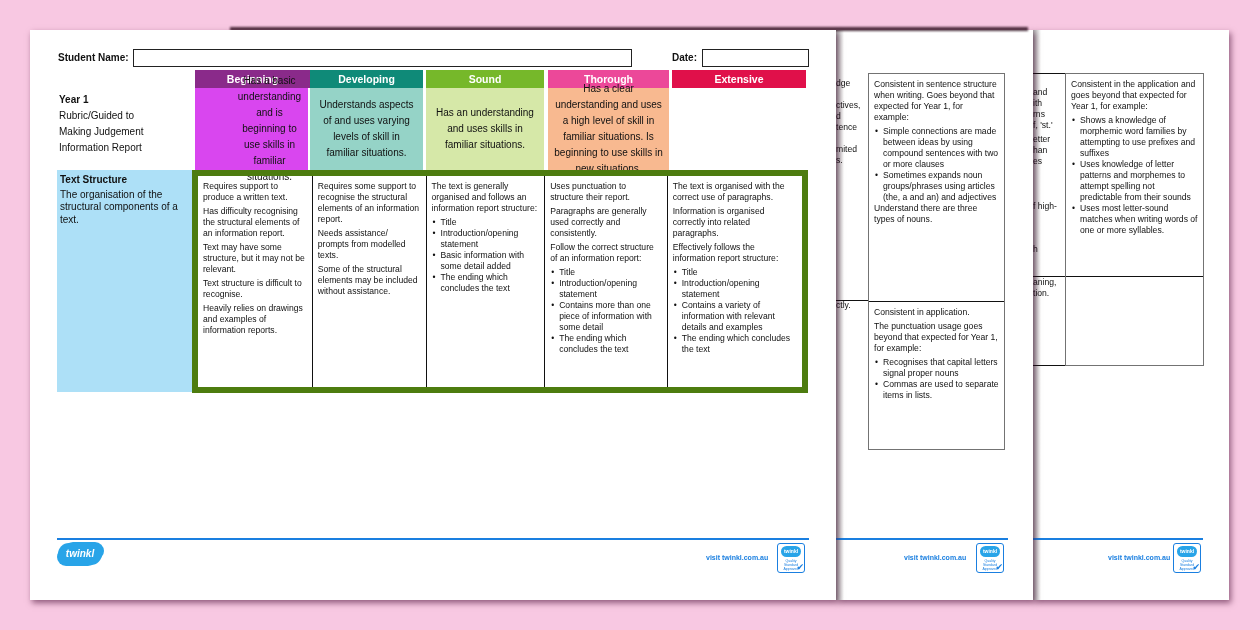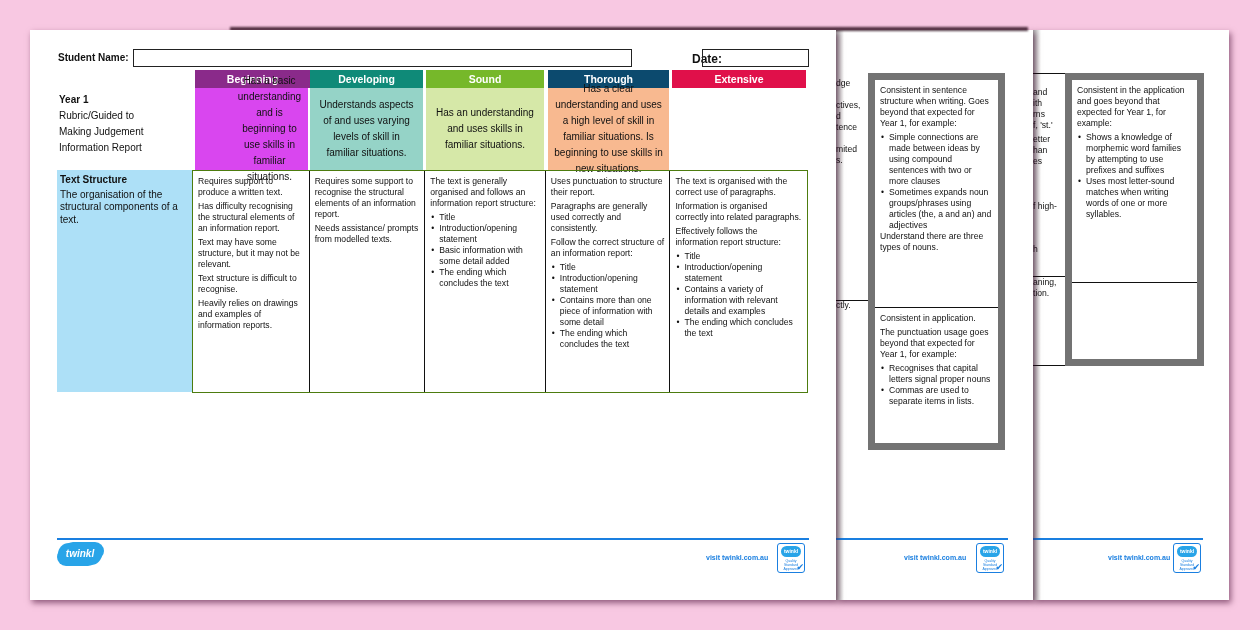--- a/index.html
+++ b/index.html
@@ -14,41 +14,41 @@
     }
     .page-back { left: 1033px; top: 30px; width: 196px; height: 570px; }
     .page-mid  { left: 836px;  top: 30px; width: 197px; height: 570px; }
     .page-front { left: 30px; top: 30px; width: 806px; height: 570px; z-index: 3; }
     
     .shadow-strip { position:absolute; left:230px; top:27px; width:798px; height:4px; background:#2a0a1a; opacity:0.8; z-index:2; filter: blur(1px); }
 
     
     .sn-label { position:absolute; left:28px; top:22px; font-size:10px; font-weight:bold; }
     .sn-box { position:absolute; left:103px; top:19px; width:497px; height:16px; border:1px solid #222; }
-    .date-label { position:absolute; left:642px; top:22px; font-size:12px; font-weight:bold;margin-left:20px; }
+    .date-label { position:absolute; left:642px; top:22px; font-size:10px; font-weight:bold; }
     .date-box { position:absolute; left:672px; top:19px; width:105px; height:16px; border:1px solid #222; }
 
     .intro { position:absolute; left:29px; top:62px; width:130px; font-size:10px; line-height:16px; }
     .intro .yr { font-weight:bold; }
 
     .lvl-head {
       position:absolute; top:40px; height:18px; color:#fff; font-weight:bold;
       font-size:10.5px; text-align:center; line-height:18px;
     }
     .lvl-desc {
       position:absolute; top:58px; height:82px; font-size:10px; line-height:16px;
       text-align:center; display:flex; align-items:center; justify-content:center;
       padding:0 6px; box-sizing:border-box;
     }
     .row-label {
       position:absolute; left:27px; top:140px; width:135px; height:222px;
       background:#ade0f7; padding:4px 3px; box-sizing:border-box; font-size:10px; line-height:12.5px;
     }
     .row-label .t { font-weight:bold; margin-bottom:2px; }
-    .cells { position:absolute; left:162px; top:140px; width:616px; height:223px; border:1px solid #4d7c0f; box-sizing:border-box; display:flex; }
+    .cells { position:absolute; left:162px; top:140px; width:616px; height:223px; border:6px solid #4d7c0f; box-sizing:border-box; display:flex; }
     .cell { border-right:1px solid #111; box-sizing:border-box; padding:5px 5px; font-size:8.6px; line-height:11px; }
     .cell:last-child { border-right:none; }
     .cell p { margin:0 0 3px 0; }
     .cell ul { margin:0; padding:0 0 0 9px; list-style:none; }
     .cell li { position:relative; }
     .cell li::before { content:"•"; position:absolute; left:-8px; }
 
     .footer-line { position:absolute; height:2px; background:#1a7fe0; }
     .twinkl-logo {
       position:absolute; left:28px; top:513px; width:44px; height:22px;
@@ -60,21 +60,21 @@
     .badge {
       position:absolute; width:28px; height:30px; border:1px solid #1a7fe0; border-radius:3px;
       box-sizing:border-box; background:#fff;
     }
     .badge .cloud { position:absolute; left:3px; top:2px; width:20px; height:11px; background:#28a4e8; border-radius:6px; color:#fff; font-size:5px; font-weight:bold; text-align:center; line-height:11px; }
     .badge .txt { position:absolute; left:1px; top:15px; width:24px; font-size:3.5px; color:#1a7fe0; text-align:center; line-height:4px; }
     .badge .tick { position:absolute; right:0; bottom:0; font-size:9px; color:#1a7fe0; line-height:9px; }
 
     
     .mid-frag { position:absolute; left:0px; font-size:8.6px; line-height:11px; }
-    .mid-table { position:absolute; left:32px; top:43px; width:137px; height:377px; border:7px solid #737373; box-sizing:border-box; }
+    .mid-table { position:absolute; left:32px; top:43px; width:137px; height:377px; border:1px solid #737373; box-sizing:border-box; }
     .mid-cell { position:absolute; left:0; width:100%; box-sizing:border-box; padding:5px 5px; font-size:8.6px; line-height:11px; }
     .mid-cell p { margin:0 0 3px 0; }
     .mid-cell ul { margin:0; padding:0 0 0 9px; list-style:none; }
     .mid-cell li { position:relative; }
     .mid-cell li::before { content:"•"; position:absolute; left:-8px; }
     .mid-divider { position:absolute; left:0; width:100%; height:1px; background:#111; }
     .left-table-edge { position:absolute; left:0; height:1px; background:#111; }
     .vedge { position:absolute; width:8px; background:linear-gradient(to right, rgba(0,0,0,0.35), rgba(0,0,0,0)); }
   </style>
 </head>
@@ -96,20 +96,21 @@
     <div>tion.</div>
   </div>
   <div class="left-table-edge" style="top:43px;width:32px;"></div>
   <div class="left-table-edge" style="top:246px;width:32px;"></div>
   <div class="left-table-edge" style="top:335px;width:32px;"></div>
   <div class="mid-table" style="left:32px;top:43px;width:139px;height:293px;">
     <div class="mid-cell" style="top:0;">
       <p>Consistent in the application and goes beyond that expected for Year 1, for example:</p>
       <ul>
         <li>Shows a knowledge of morphemic word families by attempting to use prefixes and suffixes</li>
+        <li>Uses knowledge of letter patterns and morphemes to attempt spelling not predictable from their sounds</li>
         <li>Uses most letter-sound matches when writing words of one or more syllables.</li>
       </ul>
     </div>
     <div class="mid-divider" style="top:202px;"></div>
   </div>
   <div class="footer-line" style="left:0;top:508px;width:170px;"></div>
   <div class="visit" style="left:75px;top:524px;">visit twinkl.com.au</div>
   <div class="badge" style="left:140px;top:513px;">
     <div class="cloud">twinkl</div>
     <div class="txt">Quality Standard Approved</div>
@@ -168,21 +169,21 @@
   <div class="intro">
     <div class="yr">Year 1</div>
     <div>Rubric/Guided to</div>
     <div>Making Judgement</div>
     <div>Information Report</div>
   </div>
 
   <div class="lvl-head" style="left:165px;width:115px;background:#8a2a8a;">Beginning</div>
   <div class="lvl-head" style="left:280px;width:113px;background:#0f8a78;">Developing</div>
   <div class="lvl-head" style="left:396px;width:118px;background:#76b82a;">Sound</div>
-  <div class="lvl-head" style="left:518px;width:121px;background:#0c4a6e;">Thorough</div>
+  <div class="lvl-head" style="left:518px;width:121px;background:#ec4899;">Thorough</div>
   <div class="lvl-head" style="left:642px;width:134px;background:#e0104a;">Extensive</div>
 
   <div class="lvl-desc" style="left:165px;width:113px;background:#d946ef;padding-left:42px;">Has a basic understanding and is beginning to use skills in familiar situations.</div>
   <div class="lvl-desc" style="left:280px;width:113px;background:#95d3c7;">Understands aspects of and uses varying levels of skill in familiar situations.</div>
   <div class="lvl-desc" style="left:396px;width:118px;background:#d6e8a8;">Has an understanding and uses skills in familiar situations.</div>
   <div class="lvl-desc" style="left:518px;width:121px;background:#f8b990;">Has a clear understanding and uses a high level of skill in familiar situations. Is beginning to use skills in new situations.</div>
 
   <div class="row-label">
     <div class="t">Text Structure</div>
     <div>The organisation of the structural components of a text.</div>
@@ -192,20 +193,21 @@
     <div class="cell" style="width:117px;">
       <p>Requires support to produce a written text.</p>
       <p>Has difficulty recognising the structural elements of an information report.</p>
       <p>Text may have some structure, but it may not be relevant.</p>
       <p>Text structure is difficult to recognise.</p>
       <p>Heavily relies on drawings and examples of information reports.</p>
     </div>
     <div class="cell" style="width:116px;">
       <p>Requires some support to recognise the structural elements of an information report.</p>
       <p>Needs assistance/ prompts from modelled texts.</p>
+      <p>Some of the structural elements may be included without assistance.</p>
     </div>
     <div class="cell" style="width:121px;">
       <p>The text is generally organised and follows an information report structure:</p>
       <ul>
         <li>Title</li>
         <li>Introduction/opening statement</li>
         <li>Basic information with some detail added</li>
         <li>The ending which concludes the text</li>
       </ul>
     </div>

